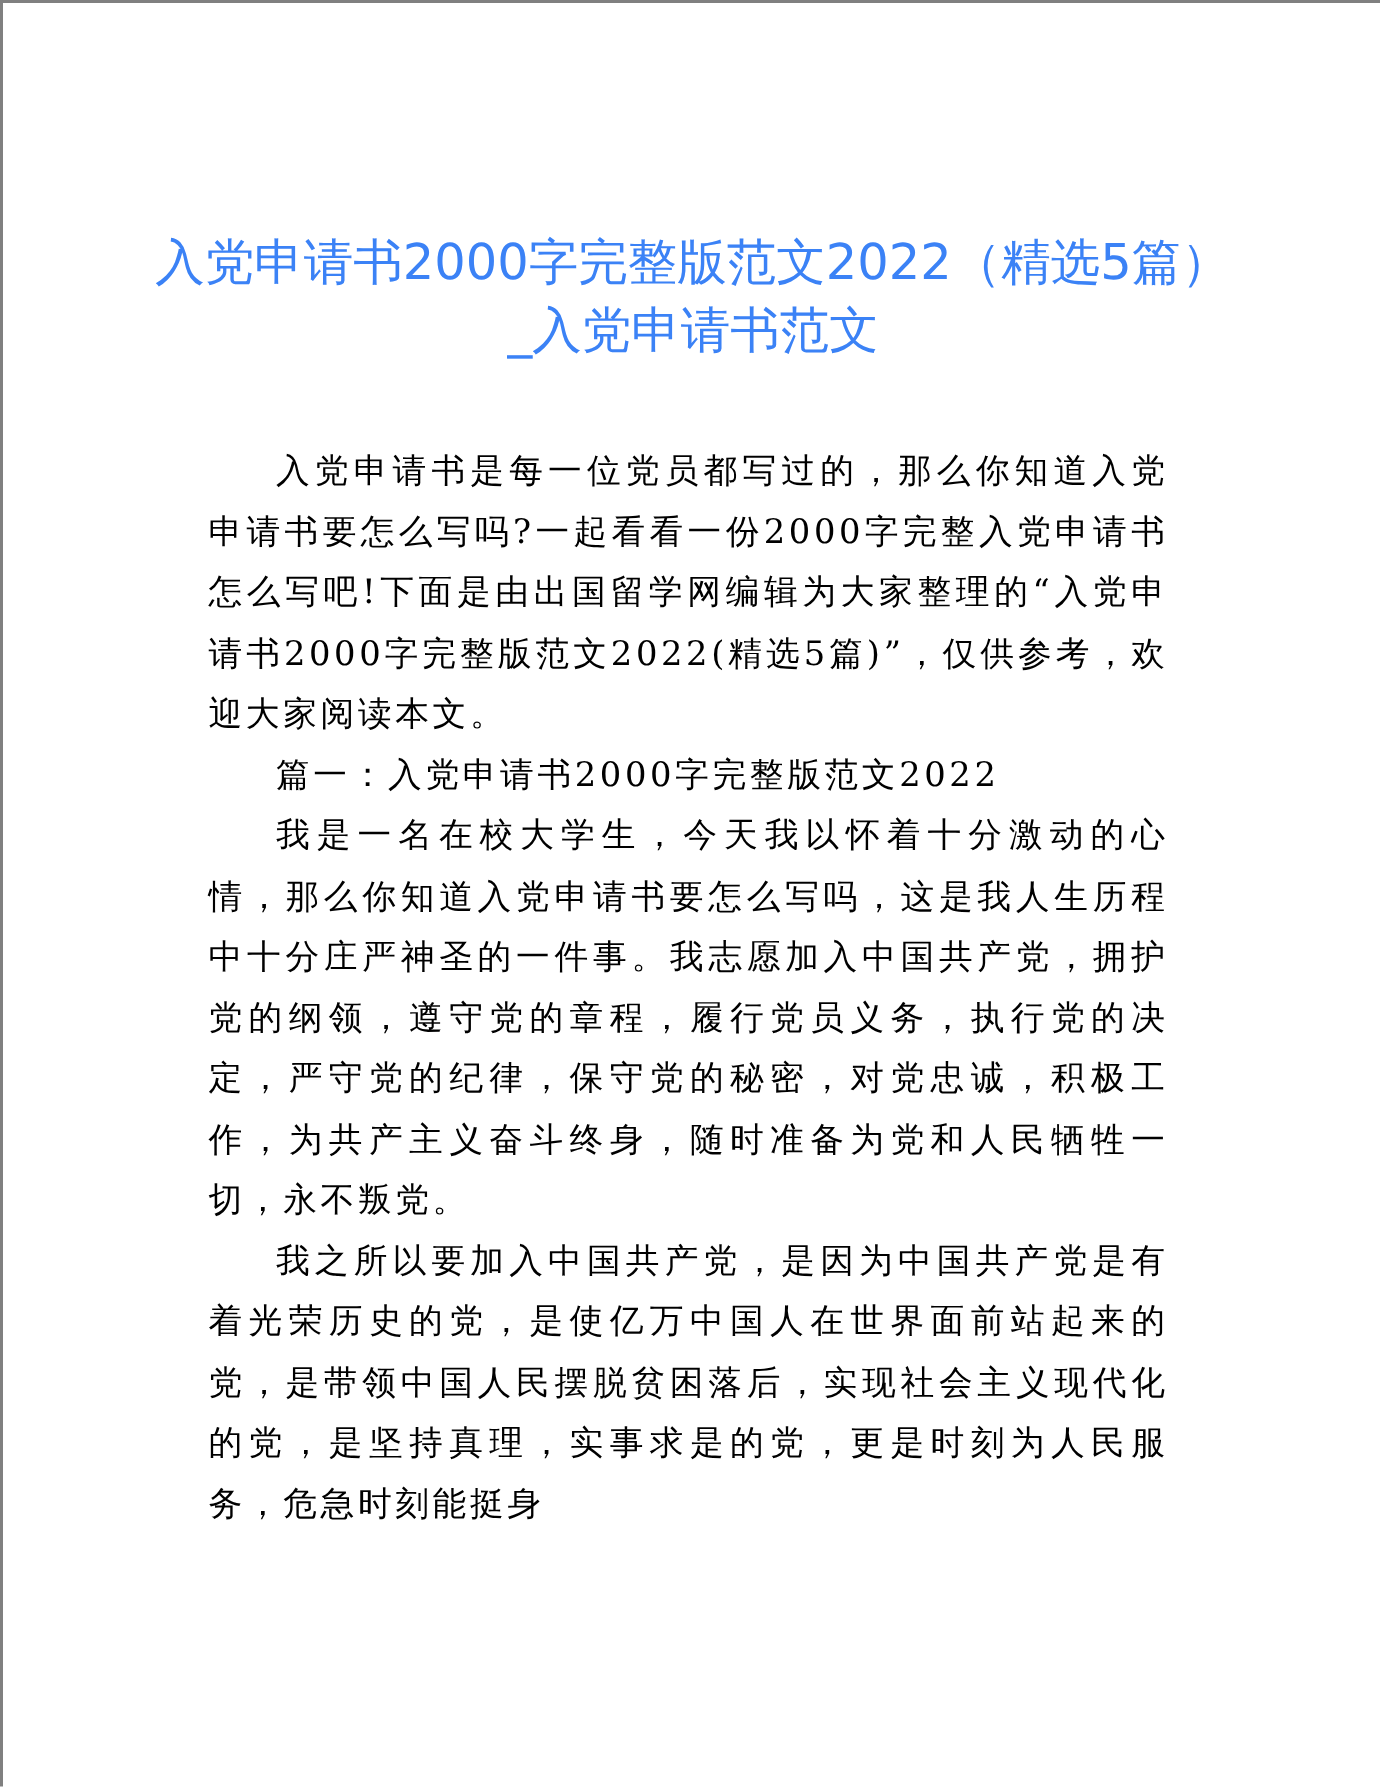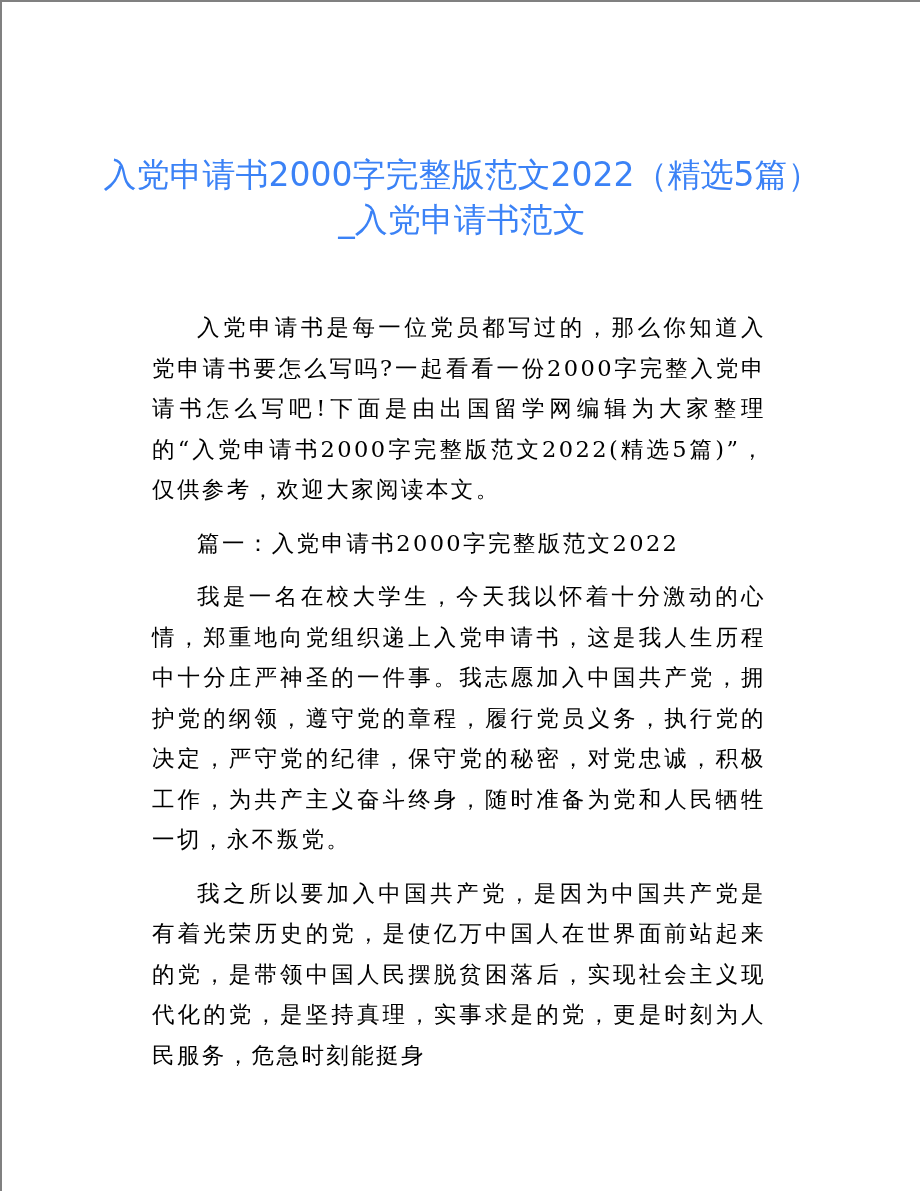--- a/index.html
+++ b/index.html
@@ -42,29 +42,29 @@
       top: 292px;
       width: 640px;
       font-family: "DejaVu Serif", "Liberation Serif", serif;
       font-size: 22.5px;
       line-height: 40.5px;
       color: #000000;
       text-align: justify;
       letter-spacing: 2.4px;
     }
     .body p {
-      margin: 13px;
+      margin: 0;
       text-indent: 2em;
     }
   </style>
 </head>
 <body>
 
 <div class="page">
   <h1 class="title" style="margin:0;font-weight:normal;">入党申请书2000字完整版范文2022（精选5篇）_入党申请书范文</h1>
 
   <div class="body">
     <p>入党申请书是每一位党员都写过的，那么你知道入党申请书要怎么写吗?一起看看一份2000字完整入党申请书怎么写吧!下面是由出国留学网编辑为大家整理的“入党申请书2000字完整版范文2022(精选5篇)”，仅供参考，欢迎大家阅读本文。</p>
     <p>篇一：入党申请书2000字完整版范文2022</p>
-    <p>我是一名在校大学生，今天我以怀着十分激动的心情，郑重地向党组织递上入党申请书，这是我人生历程中十分庄严神圣的一件事。我志愿加入中国共产党，拥护党的纲领，遵守党的章程，履行党员义务，执行党的决定，严守党的纪律，保守党的秘密，对党忠诚，积极工作，为共产主义奋斗终身，随时准备为党和人民牺牲一切，永不叛党。</p>
+    <p>我是一名在校大学生，今天我以怀着十分激动的心情，那么你知道入党申请书要怎么写吗，这是我人生历程中十分庄严神圣的一件事。我志愿加入中国共产党，拥护党的纲领，遵守党的章程，履行党员义务，执行党的决定，严守党的纪律，保守党的秘密，对党忠诚，积极工作，为共产主义奋斗终身，随时准备为党和人民牺牲一切，永不叛党。</p>
     <p>我之所以要加入中国共产党，是因为中国共产党是有着光荣历史的党，是使亿万中国人在世界面前站起来的党，是带领中国人民摆脱贫困落后，实现社会主义现代化的党，是坚持真理，实事求是的党，更是时刻为人民服务，危急时刻能挺身</p>
   </div>
 </div>
 
 </body></html>

